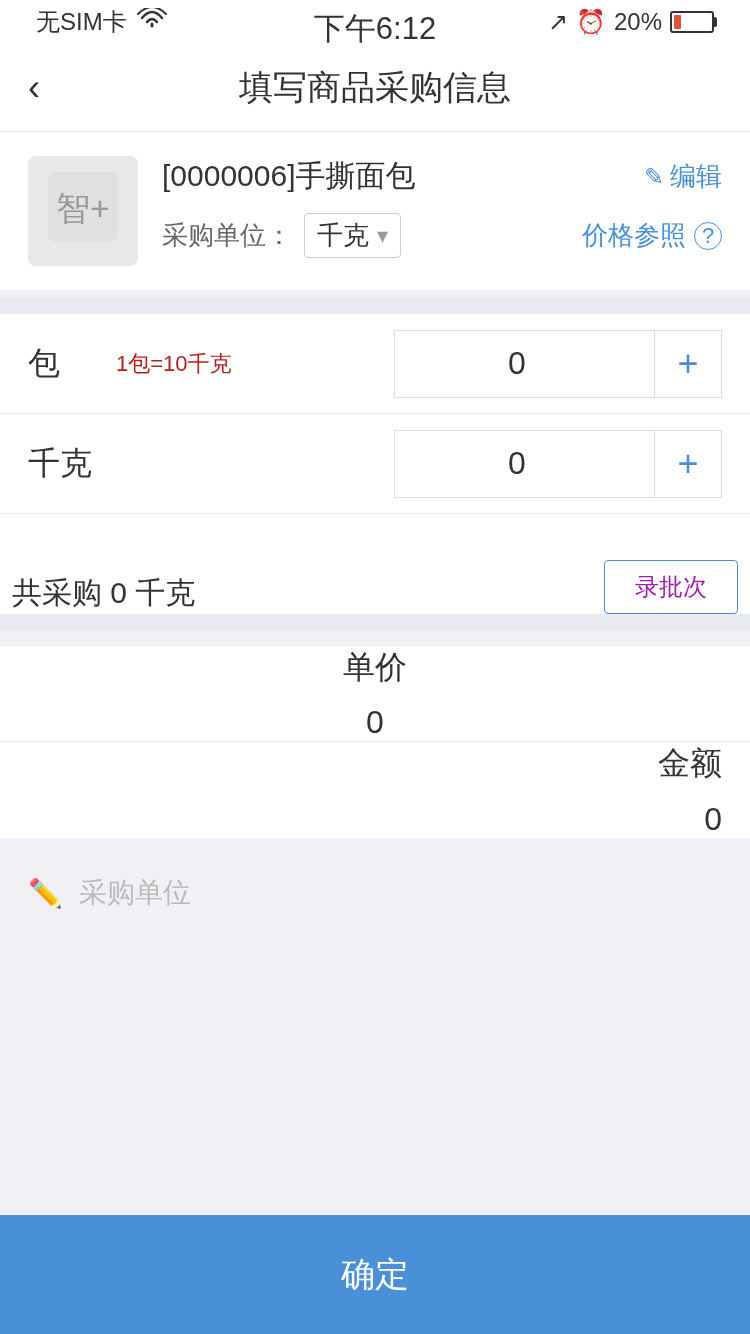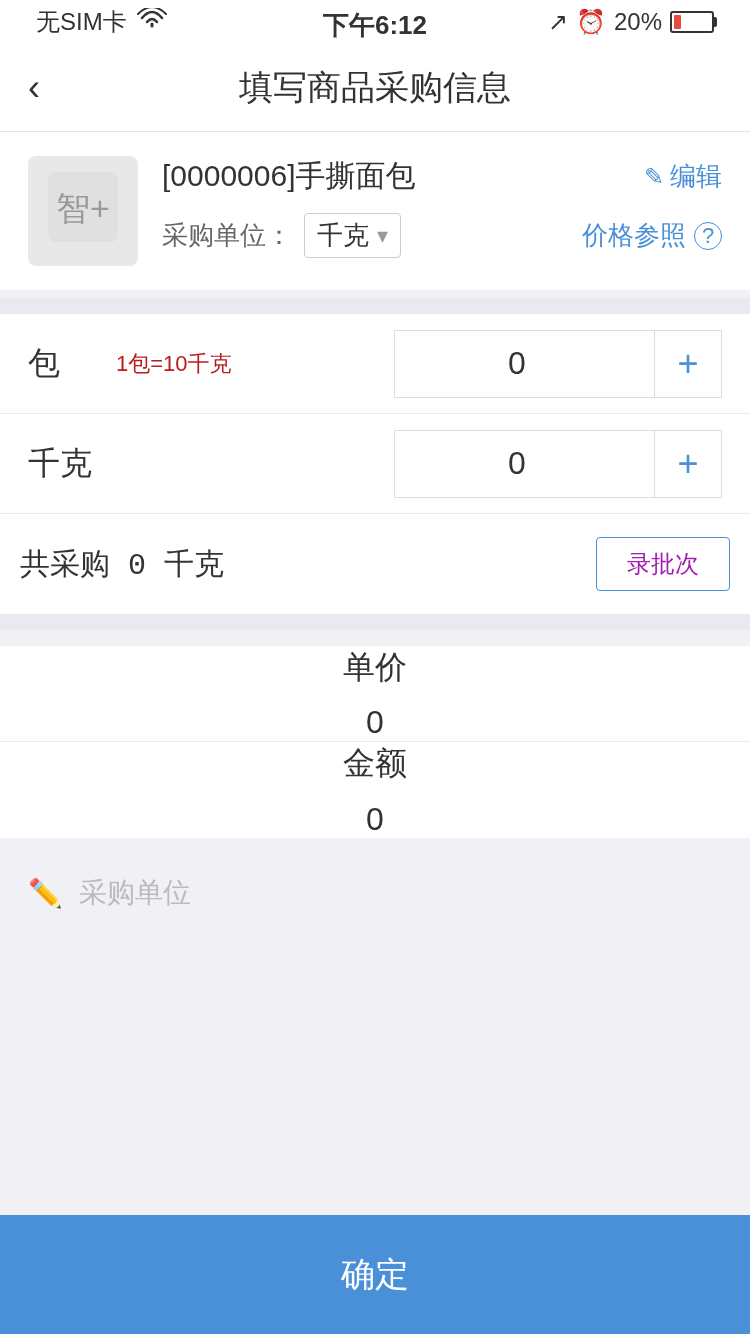--- a/index.html
+++ b/index.html
@@ -25,22 +25,22 @@
       font-size: 26px;
       color: #333;
     }
     .status-left {
       display: flex;
       align-items: center;
       gap: 10px;
       font-size: 24px;
     }
     .status-center {
-      font-size: 26px;
-      font-weight: 700;
+      font-size: 31px;
+      font-weight: 400;
       position: absolute;
       left: 50%;
       transform: translateX(-50%);
       top: 8px;
     }
     .status-right {
       display: flex;
       align-items: center;
       gap: 8px;
       font-size: 24px;
@@ -239,26 +239,25 @@
       align-items: center;
       justify-content: center;
       font-size: 36px;
       color: #4a90d9;
       cursor: pointer;
     }
 
     
     .total-row {
       display: flex;
-      align-items: center;
+      align-items: flex-end;
       justify-content: space-between;
-      padding: 0 20px;
+      padding: 0 12px;
       height: 100px;
       background: #fff;
-      font-family: Liberation Mono, monospace;
     }
     .total-text {
       font-size: 30px;
       color: #333;
     }
     .batch-btn {
       border: 1px solid #4a90d9;
       border-radius: 4px;
       padding: 10px 30px;
       font-size: 24px;
@@ -276,20 +275,21 @@
       display: flex;
       align-items: center;
       justify-content: space-between;
       padding: 0 28px;
       height: 96px;
       border-bottom: 1px solid #ebebeb;
       flex-direction: column;
     }
     .price-row:last-child {
       border-bottom: none;
+      align-items: flex-end;
     }
     .price-label {
       font-size: 32px;
       color: #333;
     }
     .price-value {
       font-size: 32px;
       color: #333;
     }
 

